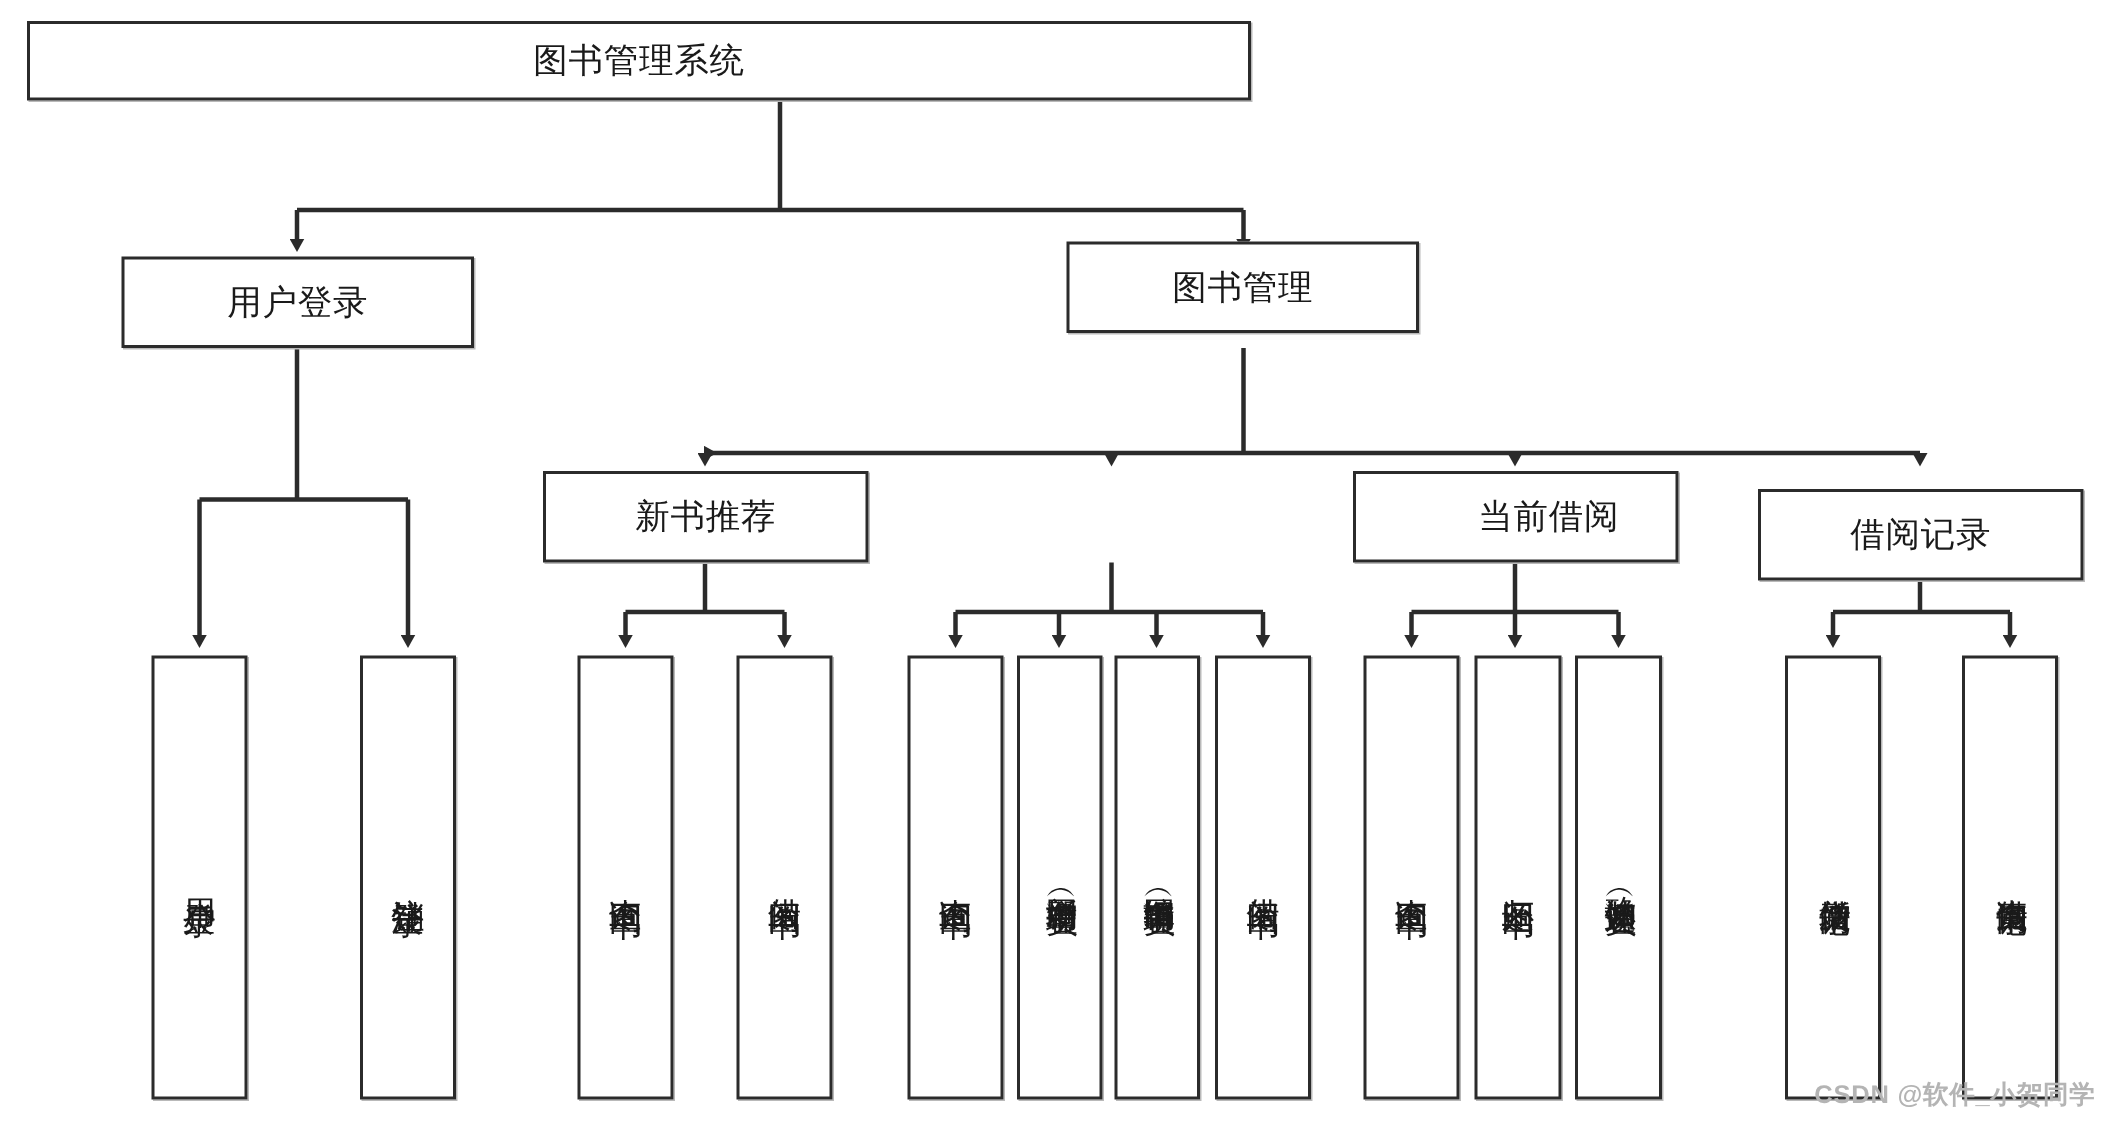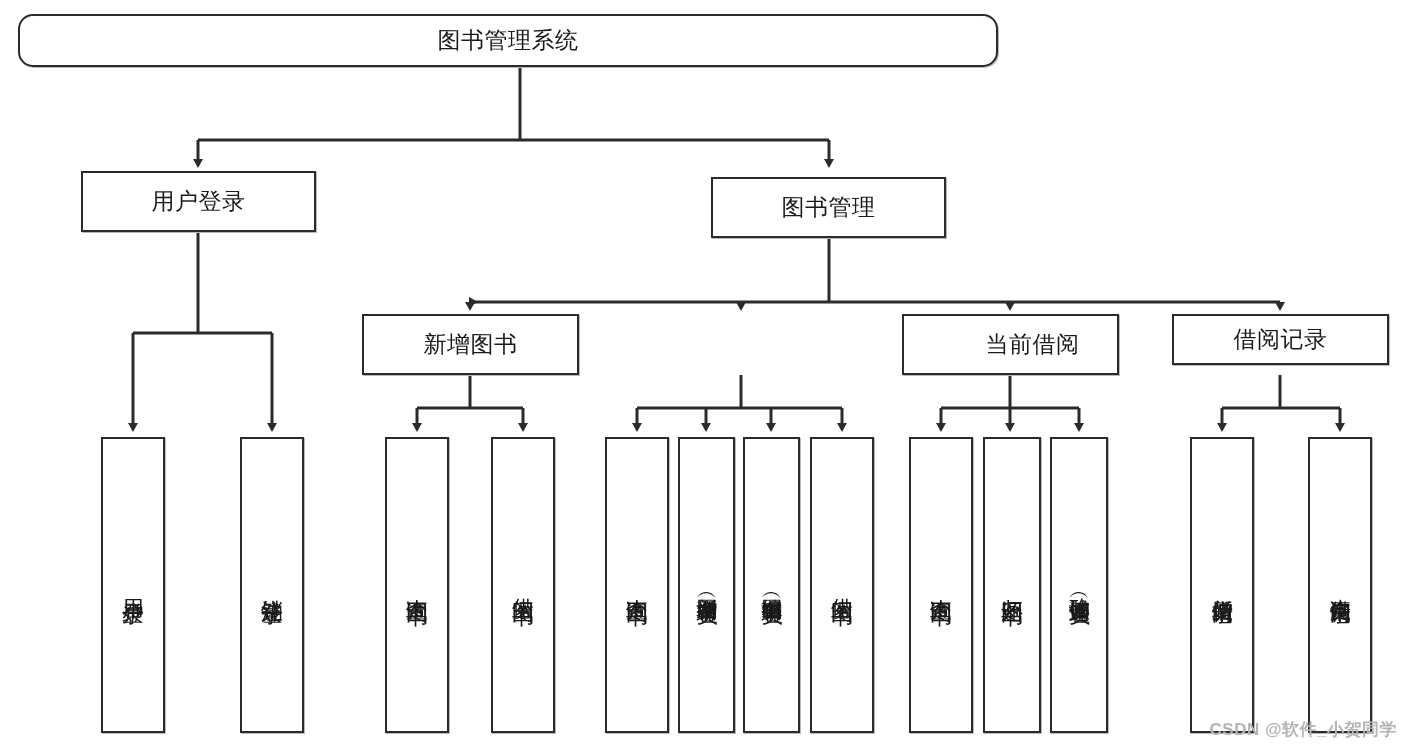--- a/index.html
+++ b/index.html
@@ -125,38 +125,38 @@
       <path d="M1010,408 L1010,424" marker-end="url(#arrow)"></path>
       <path d="M1079,408 L1079,424" marker-end="url(#arrow)"></path>
 
       <path d="M1280,375 L1280,408"></path>
       <path d="M1222,408 L1340,408"></path>
       <path d="M1222,408 L1222,424" marker-end="url(#arrow)"></path>
       <path d="M1340,408 L1340,424" marker-end="url(#arrow)"></path>
     </g>
   </svg>
 
-  <div class="node root horiz" style="left:18px; top:14px; width:980px; height:53px;border-radius:15px;">
+  <div class="node root horiz" style="left:18px; top:14px; width:816px; height:53px;">
     <span class="label">图书管理系统</span>
   </div>
 
   <div class="node horiz" style="left:81px; top:171px; width:235px; height:61px;">
     <span class="label">用户登录</span>
   </div>
-  <div class="node horiz" style="left:711px; top:177px; width:235px; height:61px;">
+  <div class="node horiz" style="left:711px; top:161px; width:235px; height:61px;">
     <span class="label">图书管理</span>
   </div>
 
   <div class="node horiz" style="left:362px; top:314px; width:217px; height:61px;">
-    <span class="label">新增图书</span>
+    <span class="label">新书推荐</span>
   </div>
   <div class="node horiz" style="left:902px; top:314px; width:217px; height:61px;padding-left:44px;">
     <span class="label">当前借阅</span>
   </div>
-  <div class="node horiz" style="left:1172px; top:314px; width:217px; height:51px;">
+  <div class="node horiz" style="left:1172px; top:326px; width:217px; height:61px;">
     <span class="label">借阅记录</span>
   </div>
 
   <div class="node vert" style="left:101px; top:437px; width:64px; height:296px;">
     <span class="label">用户登录</span>
   </div>
   <div class="node vert" style="left:240px; top:437px; width:64px; height:296px;">
     <span class="label">注销登录</span>
   </div>
 

